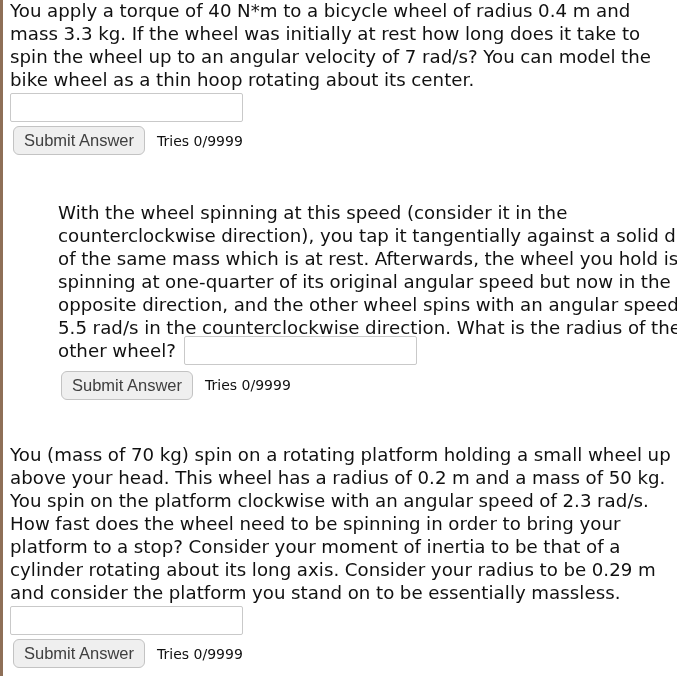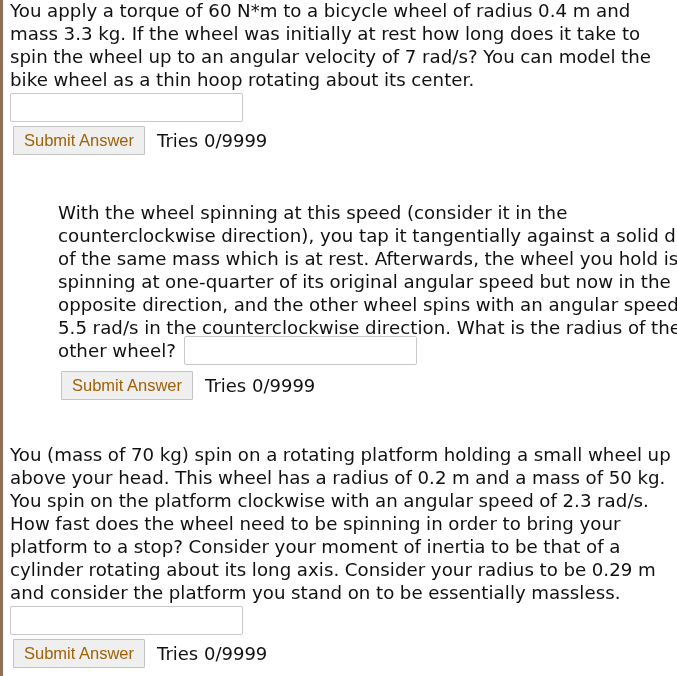--- a/index.html
+++ b/index.html
@@ -26,36 +26,36 @@
     }
     .answer-input.inline {
       display: inline-block; vertical-align: middle; margin: -4px 0 0 2px;
     }
     .submit-row {
       display: flex; align-items: center; margin-top: 4px; margin-left: 3px;
     }
     .submit-button {
       box-sizing: border-box; height: 29px; padding: 0 10px;
       font-family: "Liberation Sans", sans-serif; font-size: 16.5px;
-      background: #efefef; border: 1px solid #c3c3c3; border-radius: 1px;
-      color: #a16207;
+      background: #efefef; border: 1px solid #c3c3c3; border-radius: 6px;
+      color: #404040;
     }
     .tries {
-      margin-left: 12px; font-size: 18px; color: #111;
+      margin-left: 12px; font-size: 14px; color: #111;
     }
   </style>
 </head>
 <body>
 
 <div class="left-rule"></div>
 
 <div class="content">
 
   <div class="problem" style="position:absolute; top:-1px; left:0; width:662px;">
-    <p class="question">You apply a torque of 60 N*m to a bicycle wheel of radius 0.4 m and mass 3.3 kg. If the wheel was initially at rest how long does it take to spin the wheel up to an angular velocity of 7 rad/s? You can model the bike wheel as a thin hoop rotating about its center.</p>
+    <p class="question">You apply a torque of 40 N*m to a bicycle wheel of radius 0.4 m and mass 3.3 kg. If the wheel was initially at rest how long does it take to spin the wheel up to an angular velocity of 7 rad/s? You can model the bike wheel as a thin hoop rotating about its center.</p>
     <input class="answer-input" type="text" value="" style="">
     <div class="submit-row">
       <button class="submit-button">Submit Answer</button>
       <span class="tries">Tries 0/9999</span>
     </div>
   </div>
 
   <div class="problem" style="position:absolute; top:201px; left:0; width:662px;margin-left:48px;">
     <p class="question">
       <span>With the wheel spinning at this speed (consider it in the counterclockwise direction), you tap it tangentially against a solid disk of the same mass which is at rest. Afterwards, the wheel you hold is spinning at one-quarter of its original angular speed but now in the opposite direction, and the other wheel spins with an angular speed of 5.5 rad/s in the counterclockwise direction. What is the radius of the other wheel?</span>

